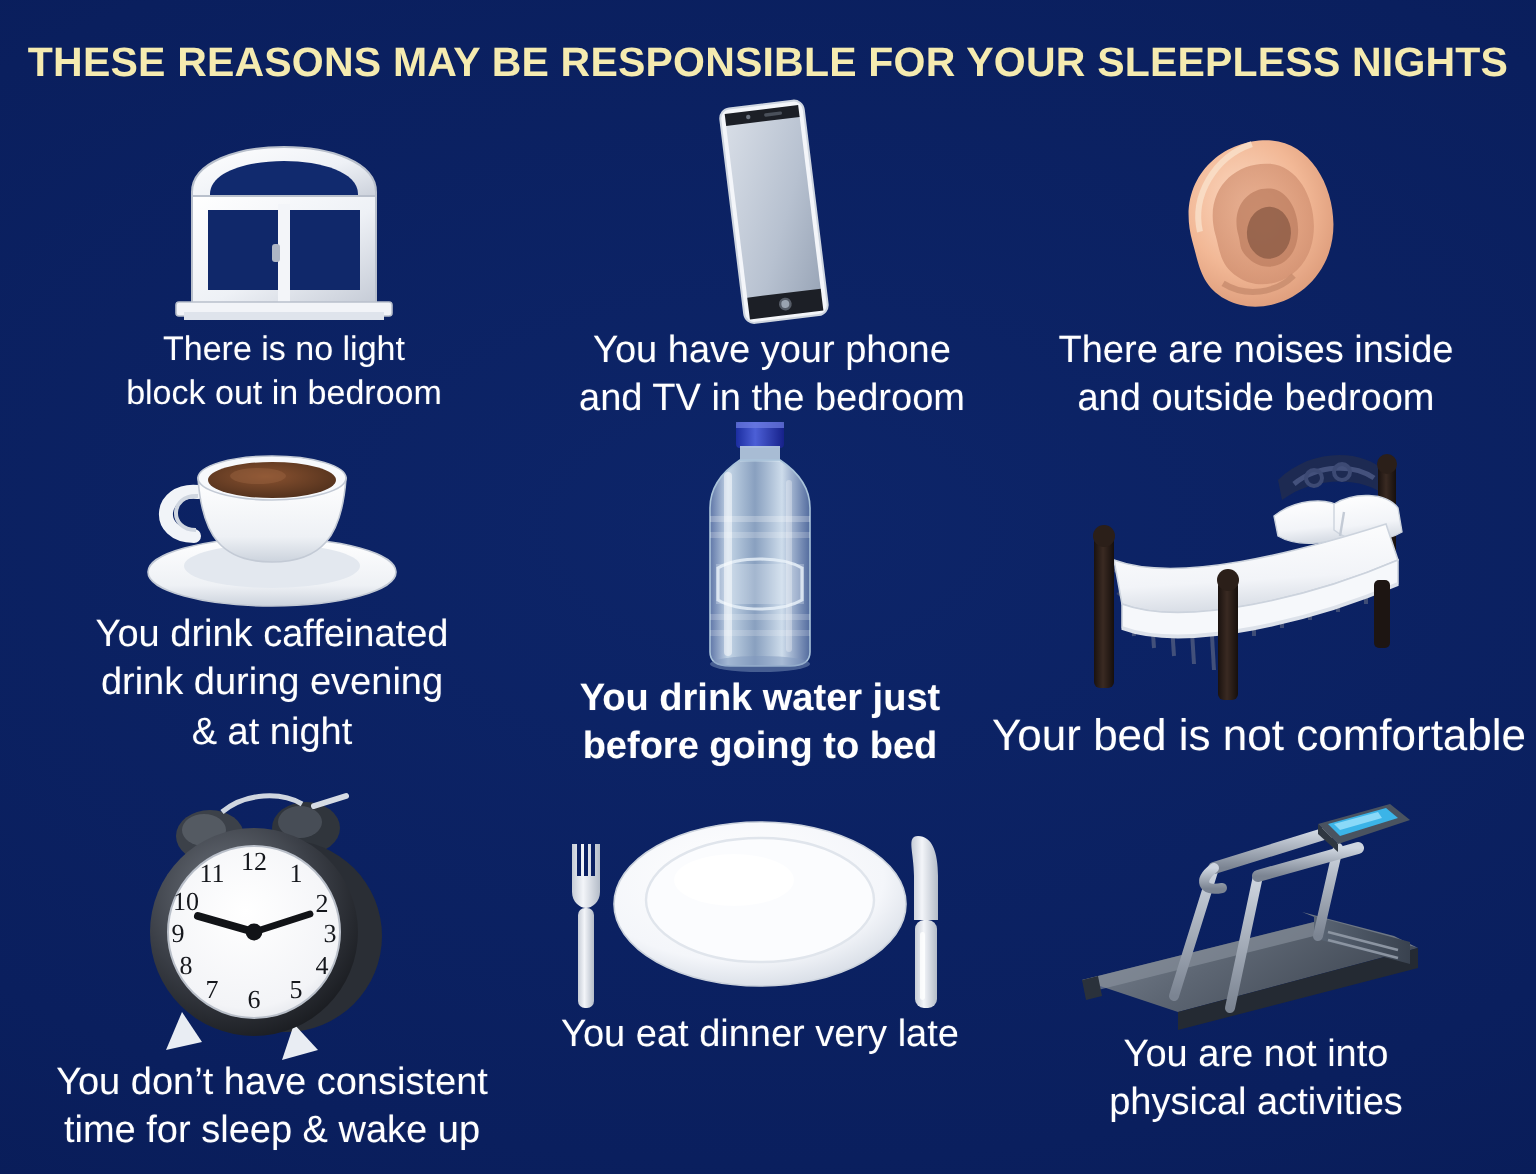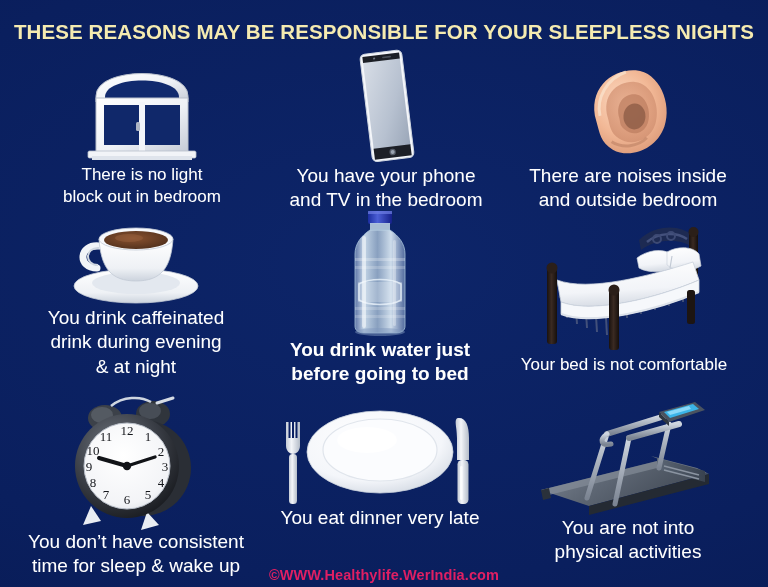--- a/index.html
+++ b/index.html
@@ -71,21 +71,21 @@
   #c1 { left: 258px; top: 0px;   }
   #c2 { left: 500px; top: 0px;   }
   #c3 { left: 8px;   top: 160px; }
   #c4 { left: 252px; top: 160px; font-weight: bold; }
   #c5 { left: 496px; top: 160px; }
   #c6 { left: 8px;   top: 348px; }
   #c7 { left: 252px; top: 348px; }
   #c8 { left: 500px; top: 348px; }
 
   #c0 .caption { font-size: 17px; }
-  #c5 .caption { font-size: 17px; white-space: nowrap; }
+  #c5 .caption { font-size: 22px; white-space: nowrap; }
   #c7 .caption { white-space: nowrap; }
 </style>
 </head>
 <body>
 
 <div class="backdrop"></div>
 
 <div class="page">
 
   <div class="title">THESE  REASONS MAY BE RESPONSIBLE FOR YOUR SLEEPLESS NIGHTS</div>
@@ -461,14 +461,13 @@
 
           <path d="M8 96 L10 106 L18 104 L16 94 Z" fill="#2a313b"></path>
         </svg>
       </div>
       <div class="caption">You are not into
 physical activities</div>
     </div>
 
   </div>
 
-  <div class="footer">©WWW.Healthylife.WerIndia.com</div>
 </div>
 
 </body></html>

